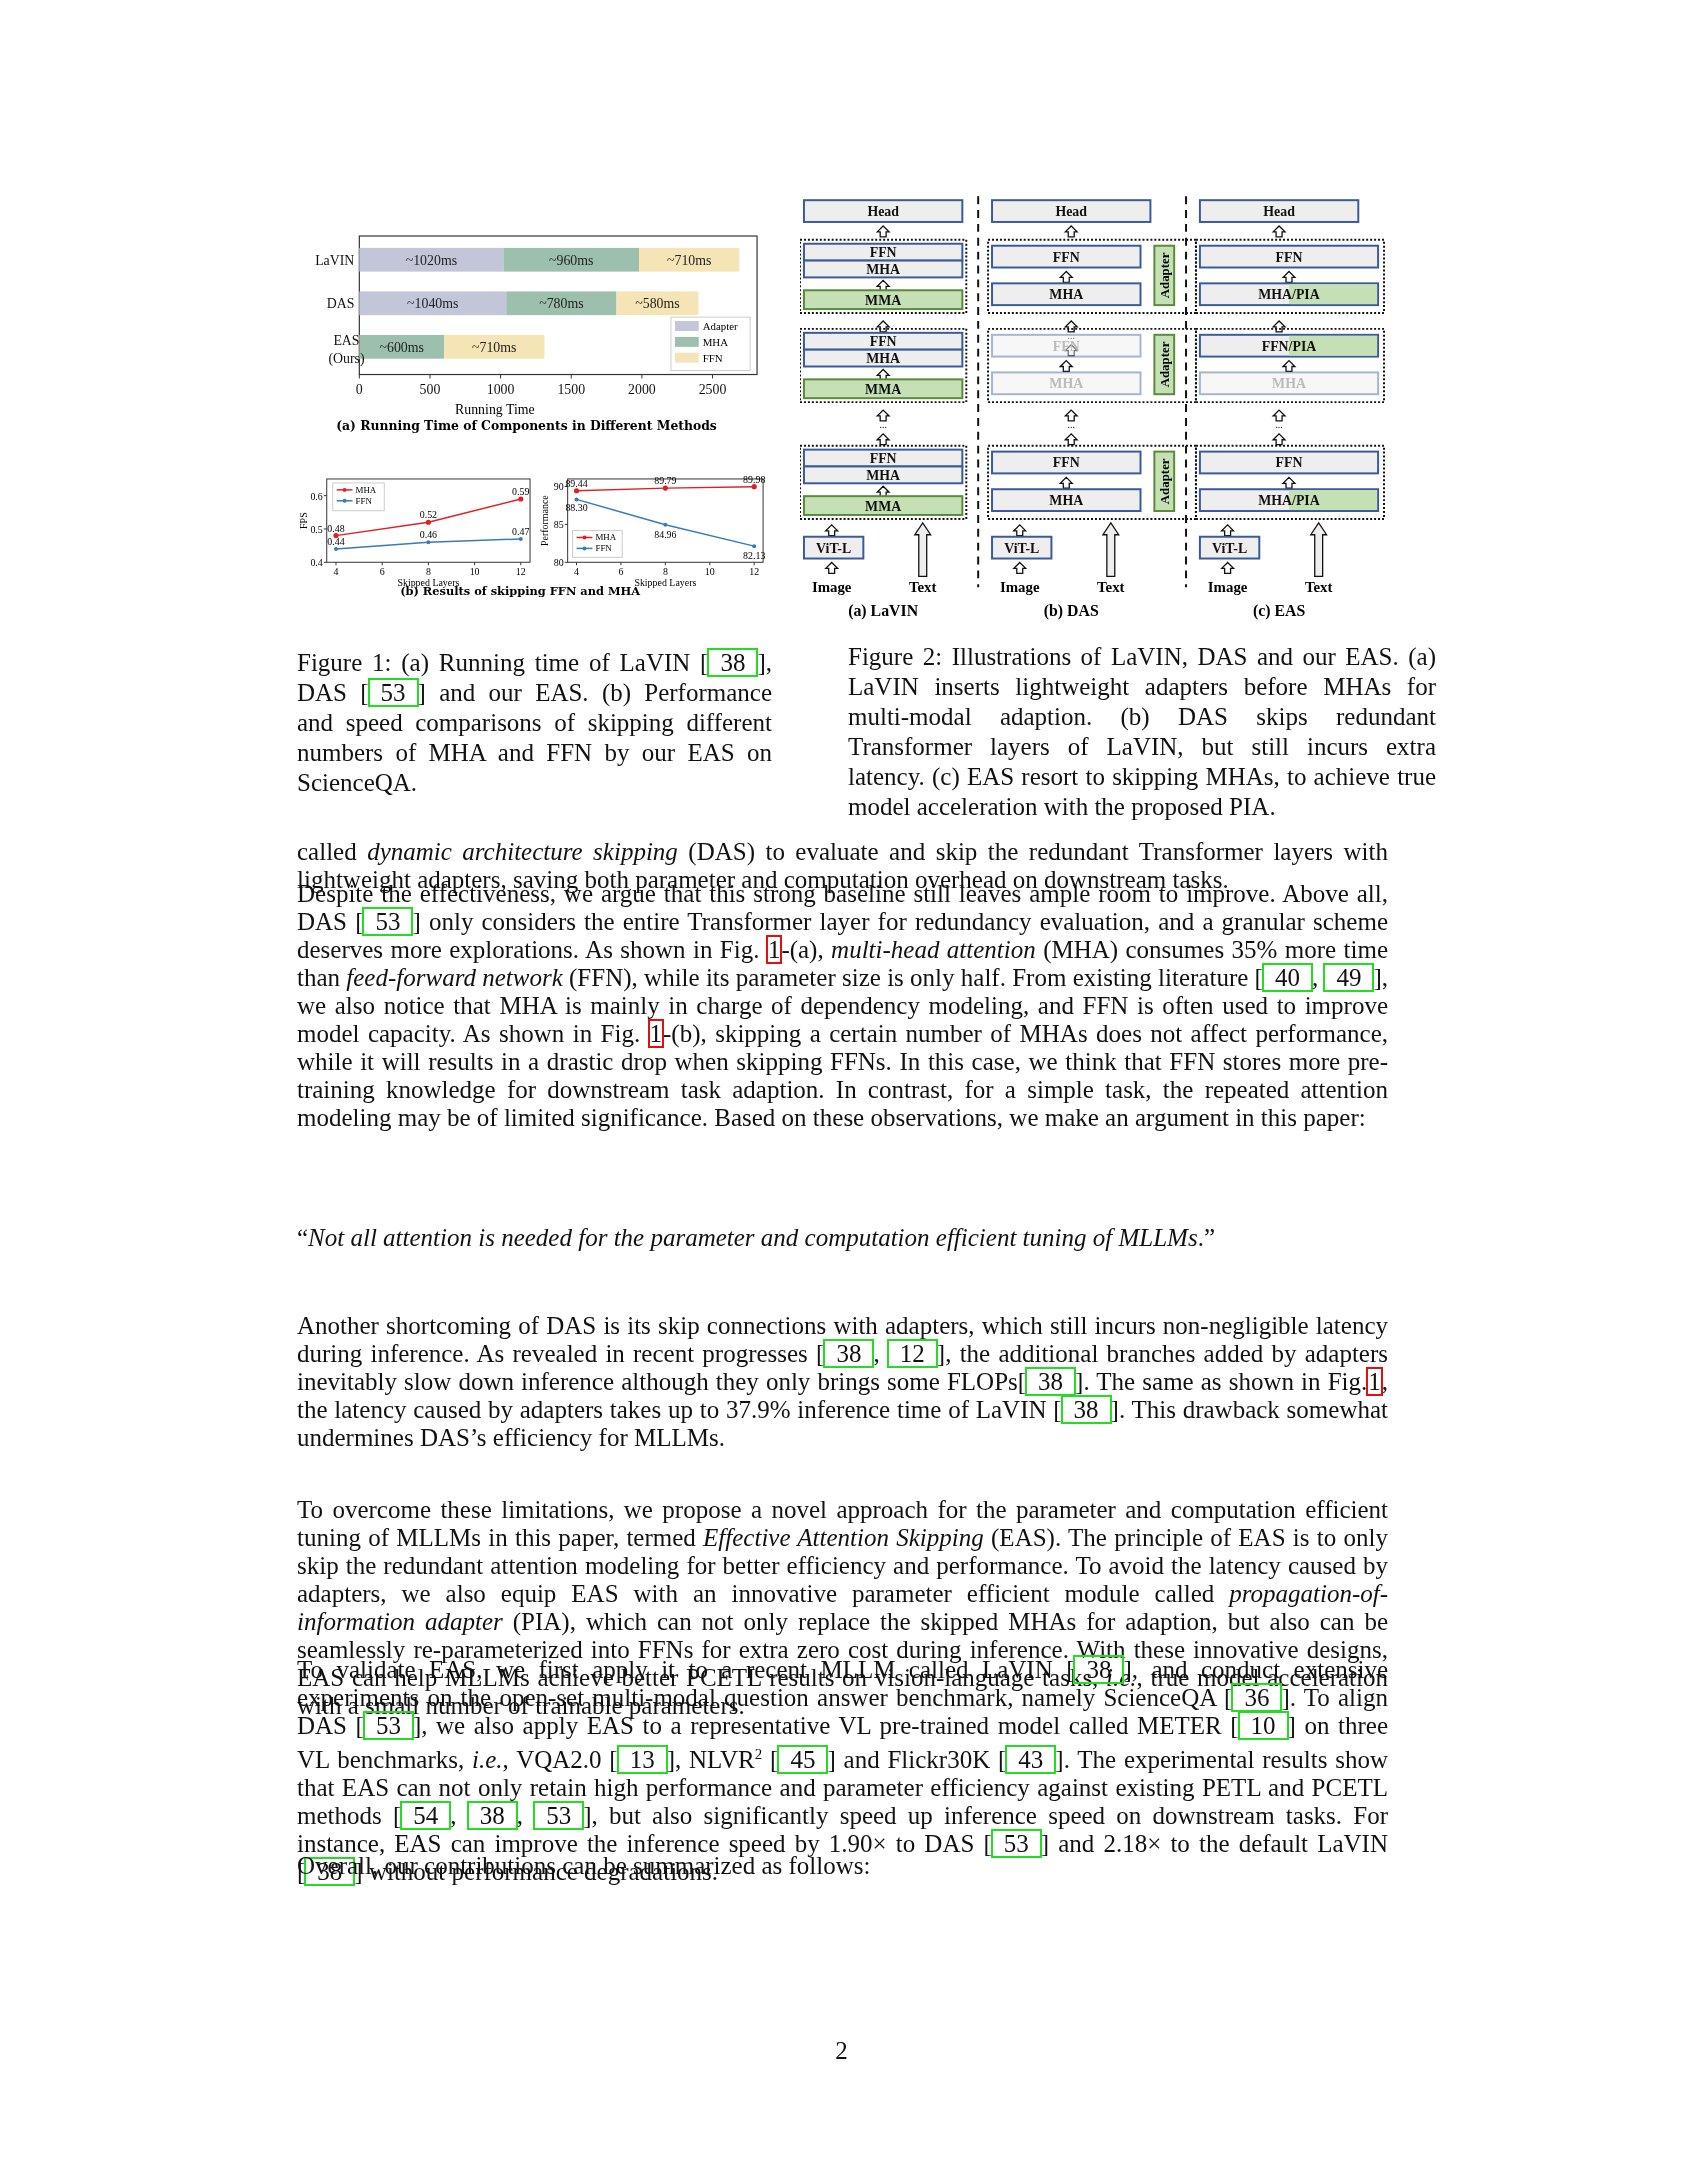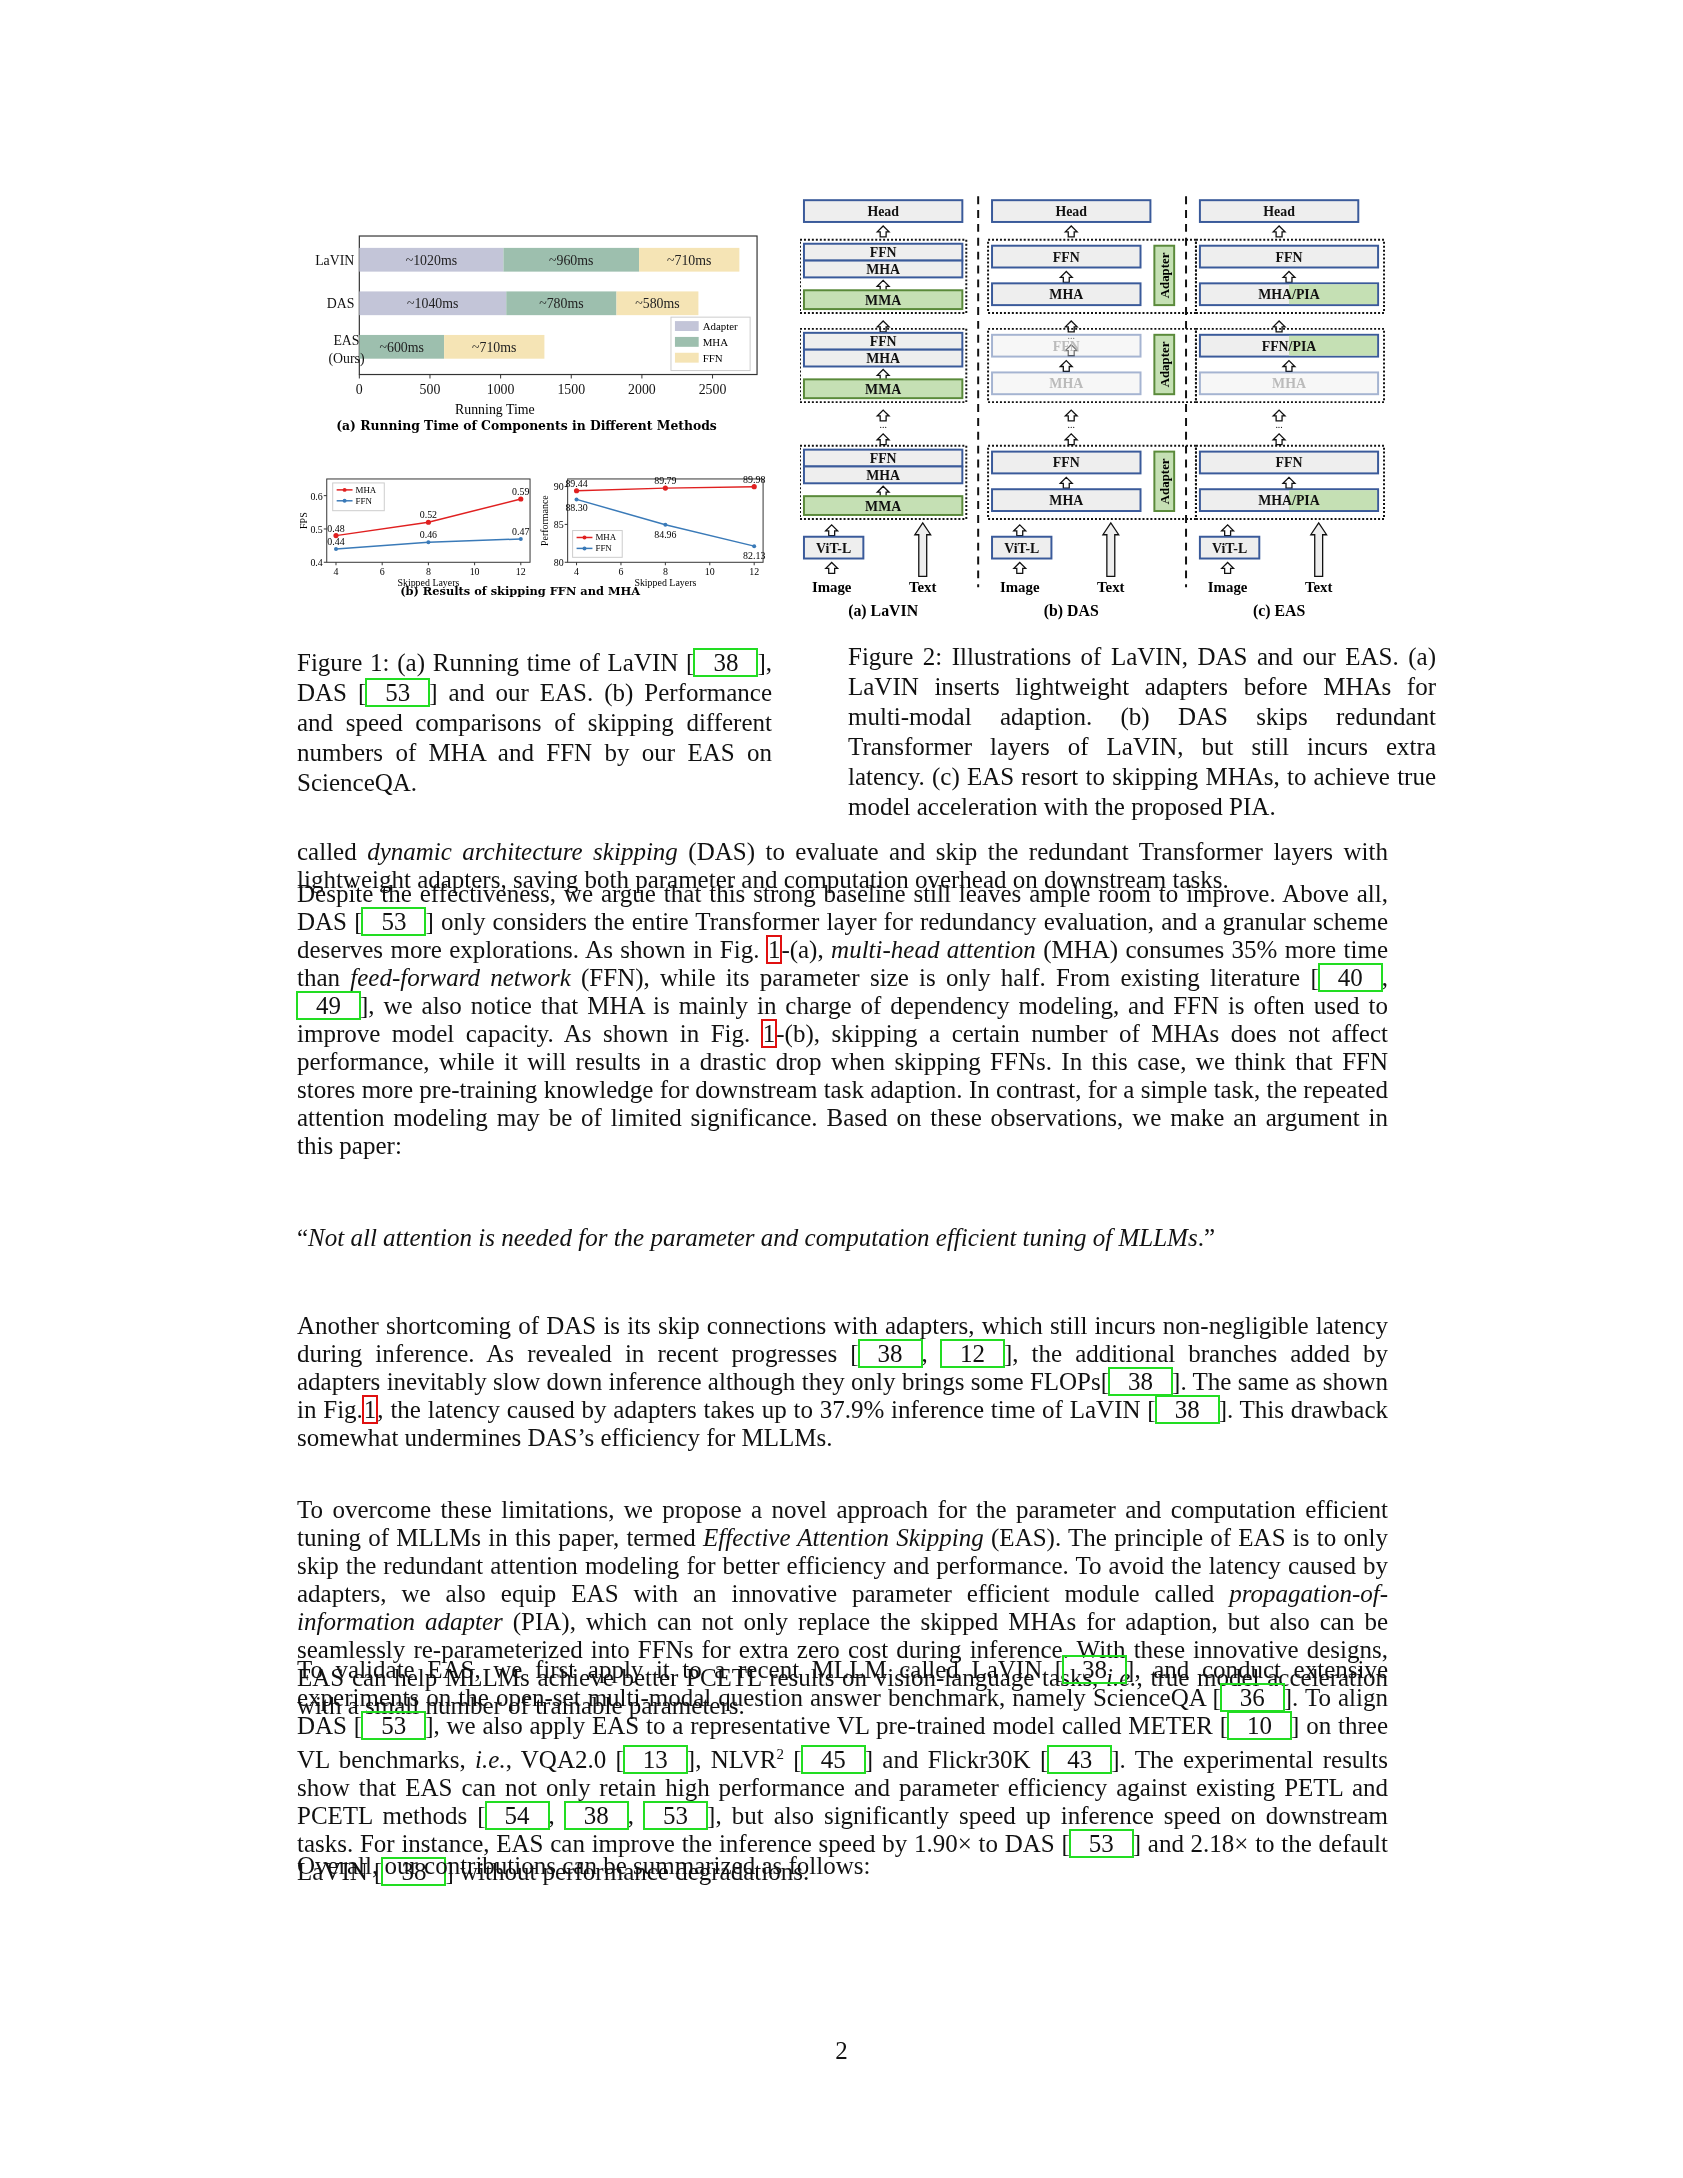--- a/index.html
+++ b/index.html
@@ -13,21 +13,21 @@
 
   
   #fig2 { left: 800px; top: 196px; width: 586px; height: 436px; }
 
   .caption { font-size: 25px; line-height: 30px; }
   #cap1 { left: 297px; top: 648px; width: 475px; text-align: justify; }
   #cap2 { left: 848px; top: 642px; width: 588px; text-align: justify; }
 
   .body-text { left: 297px; width: 1091px; font-size: 25px; line-height: 28px; text-align: justify; font-family: Liberation Serif, serif; }
   .body-text p { margin: 0; }
-  .cite-g { outline: 2px solid #22dd22; outline-offset: -1px; padding: 0 19px; }
+  .cite-g { outline: 2px solid #22dd22; outline-offset: -1px; padding: 0 12px; }
   .cite-r { outline: 2px solid #e01010; outline-offset: -1px; padding: 0 1px; }
   em { font-style: italic; }
   #page-num { left: 0; width: 1683px; top: 2037px; text-align: center; font-size: 25px; }
 </style>
 </head>
 <body>
 
 <svg id="fig1a" class="abs" viewBox="0 0 470 210" xmlns="http://www.w3.org/2000/svg">
   <rect x="63" y="10" width="402" height="140" fill="none" stroke="#333" stroke-width="1.2"></rect>
 

